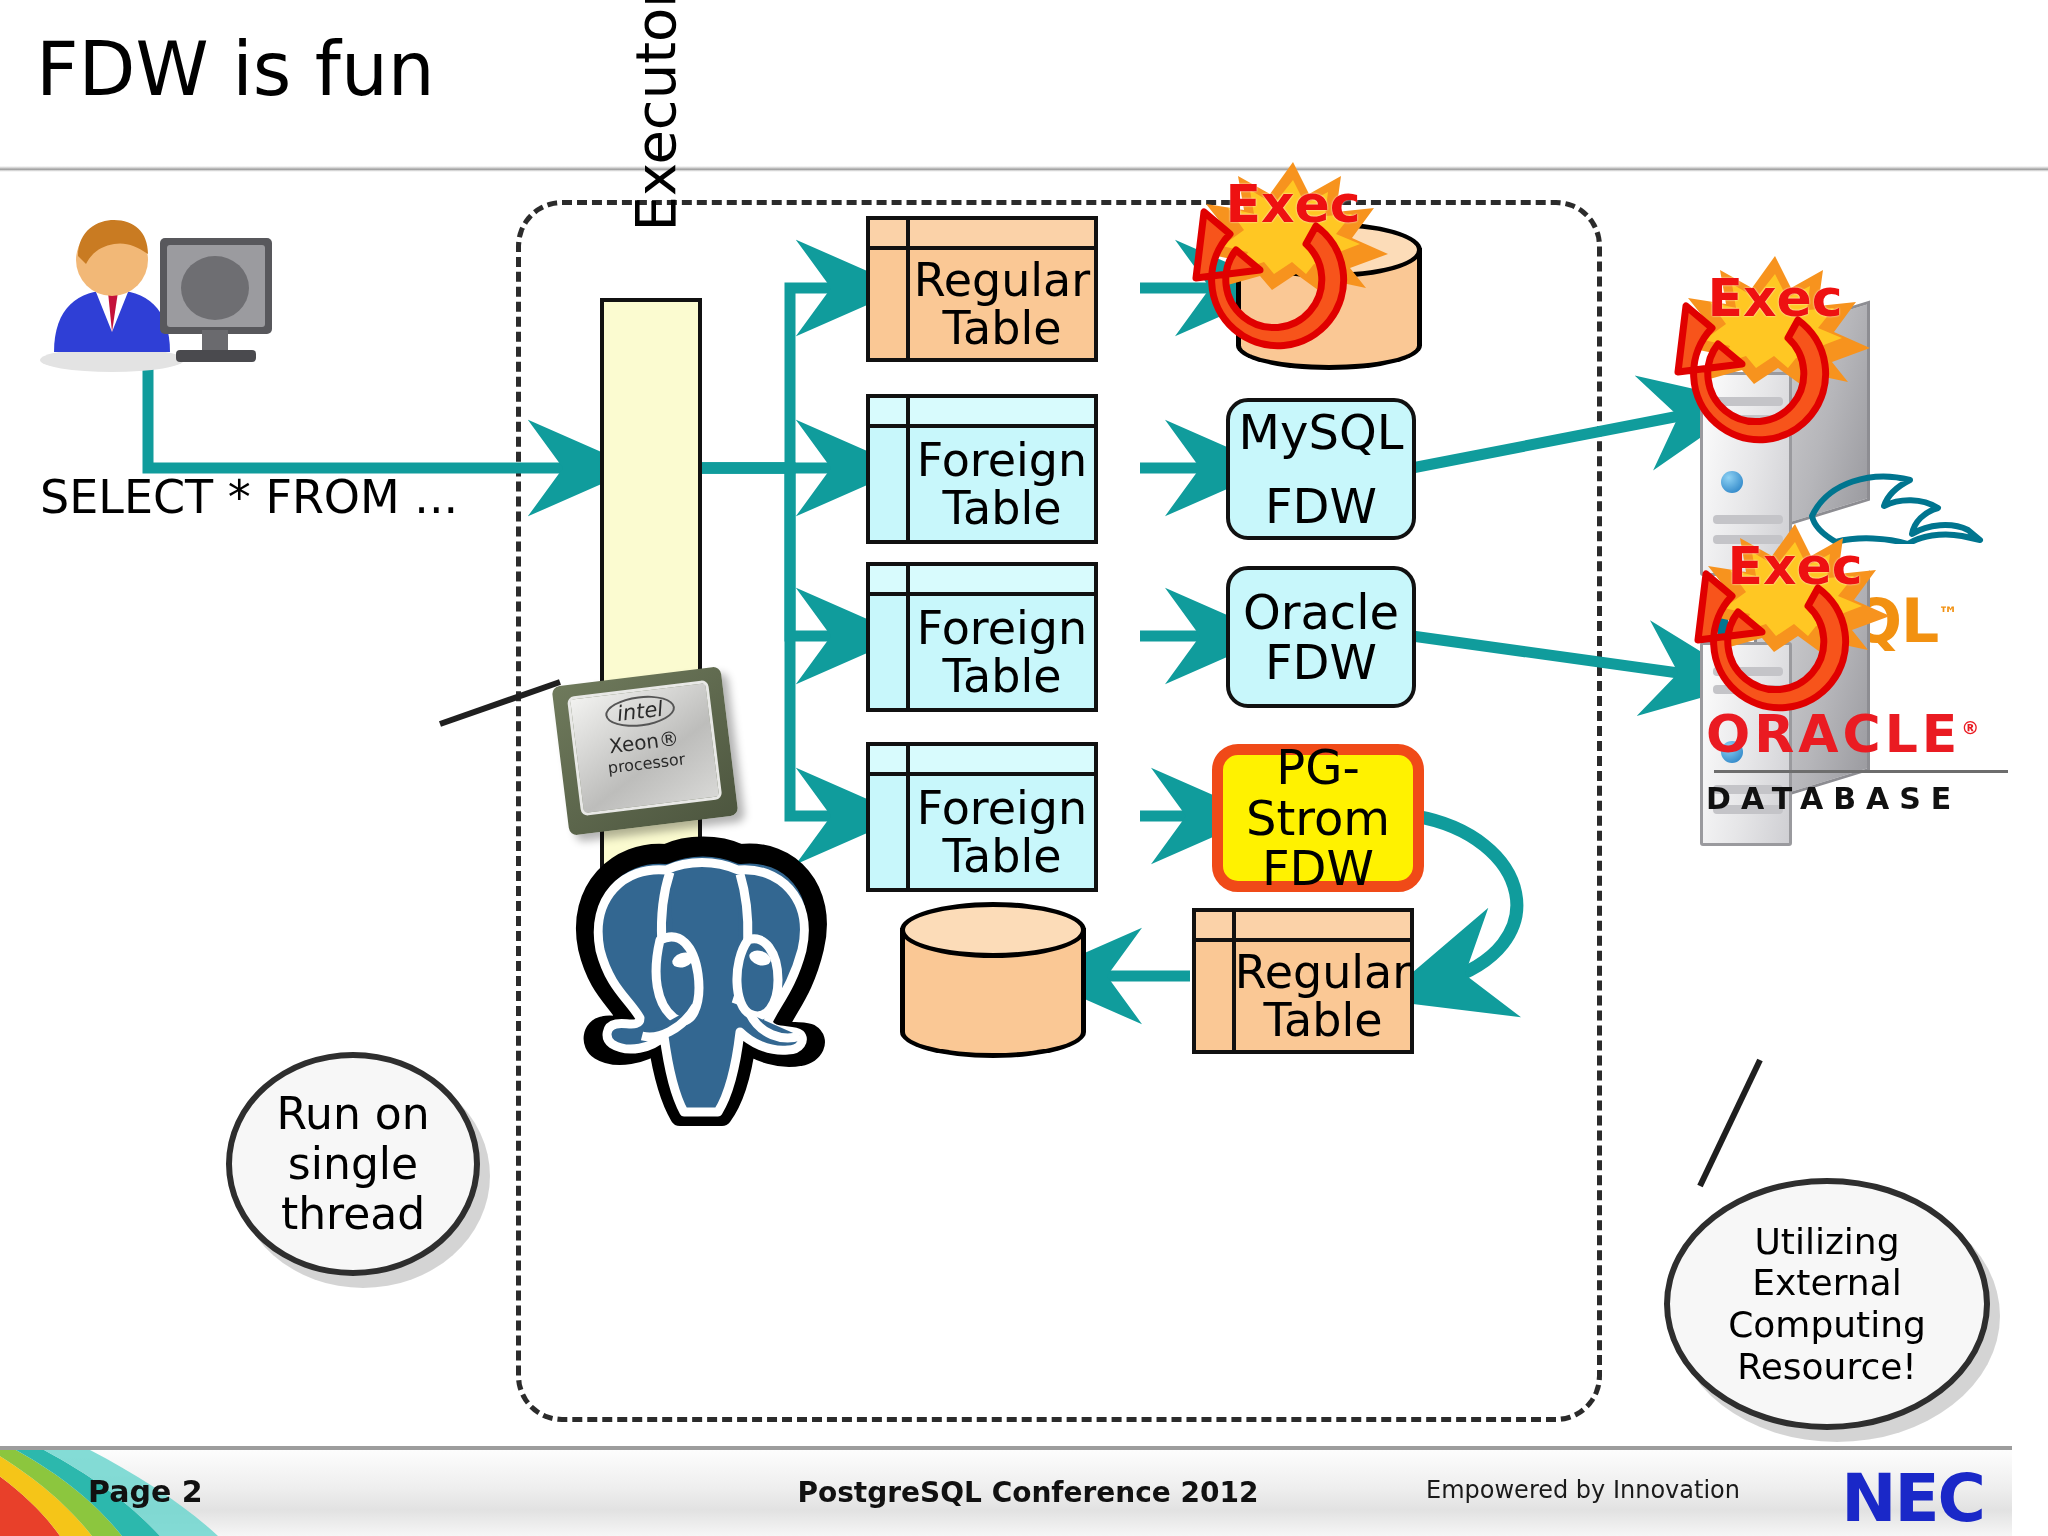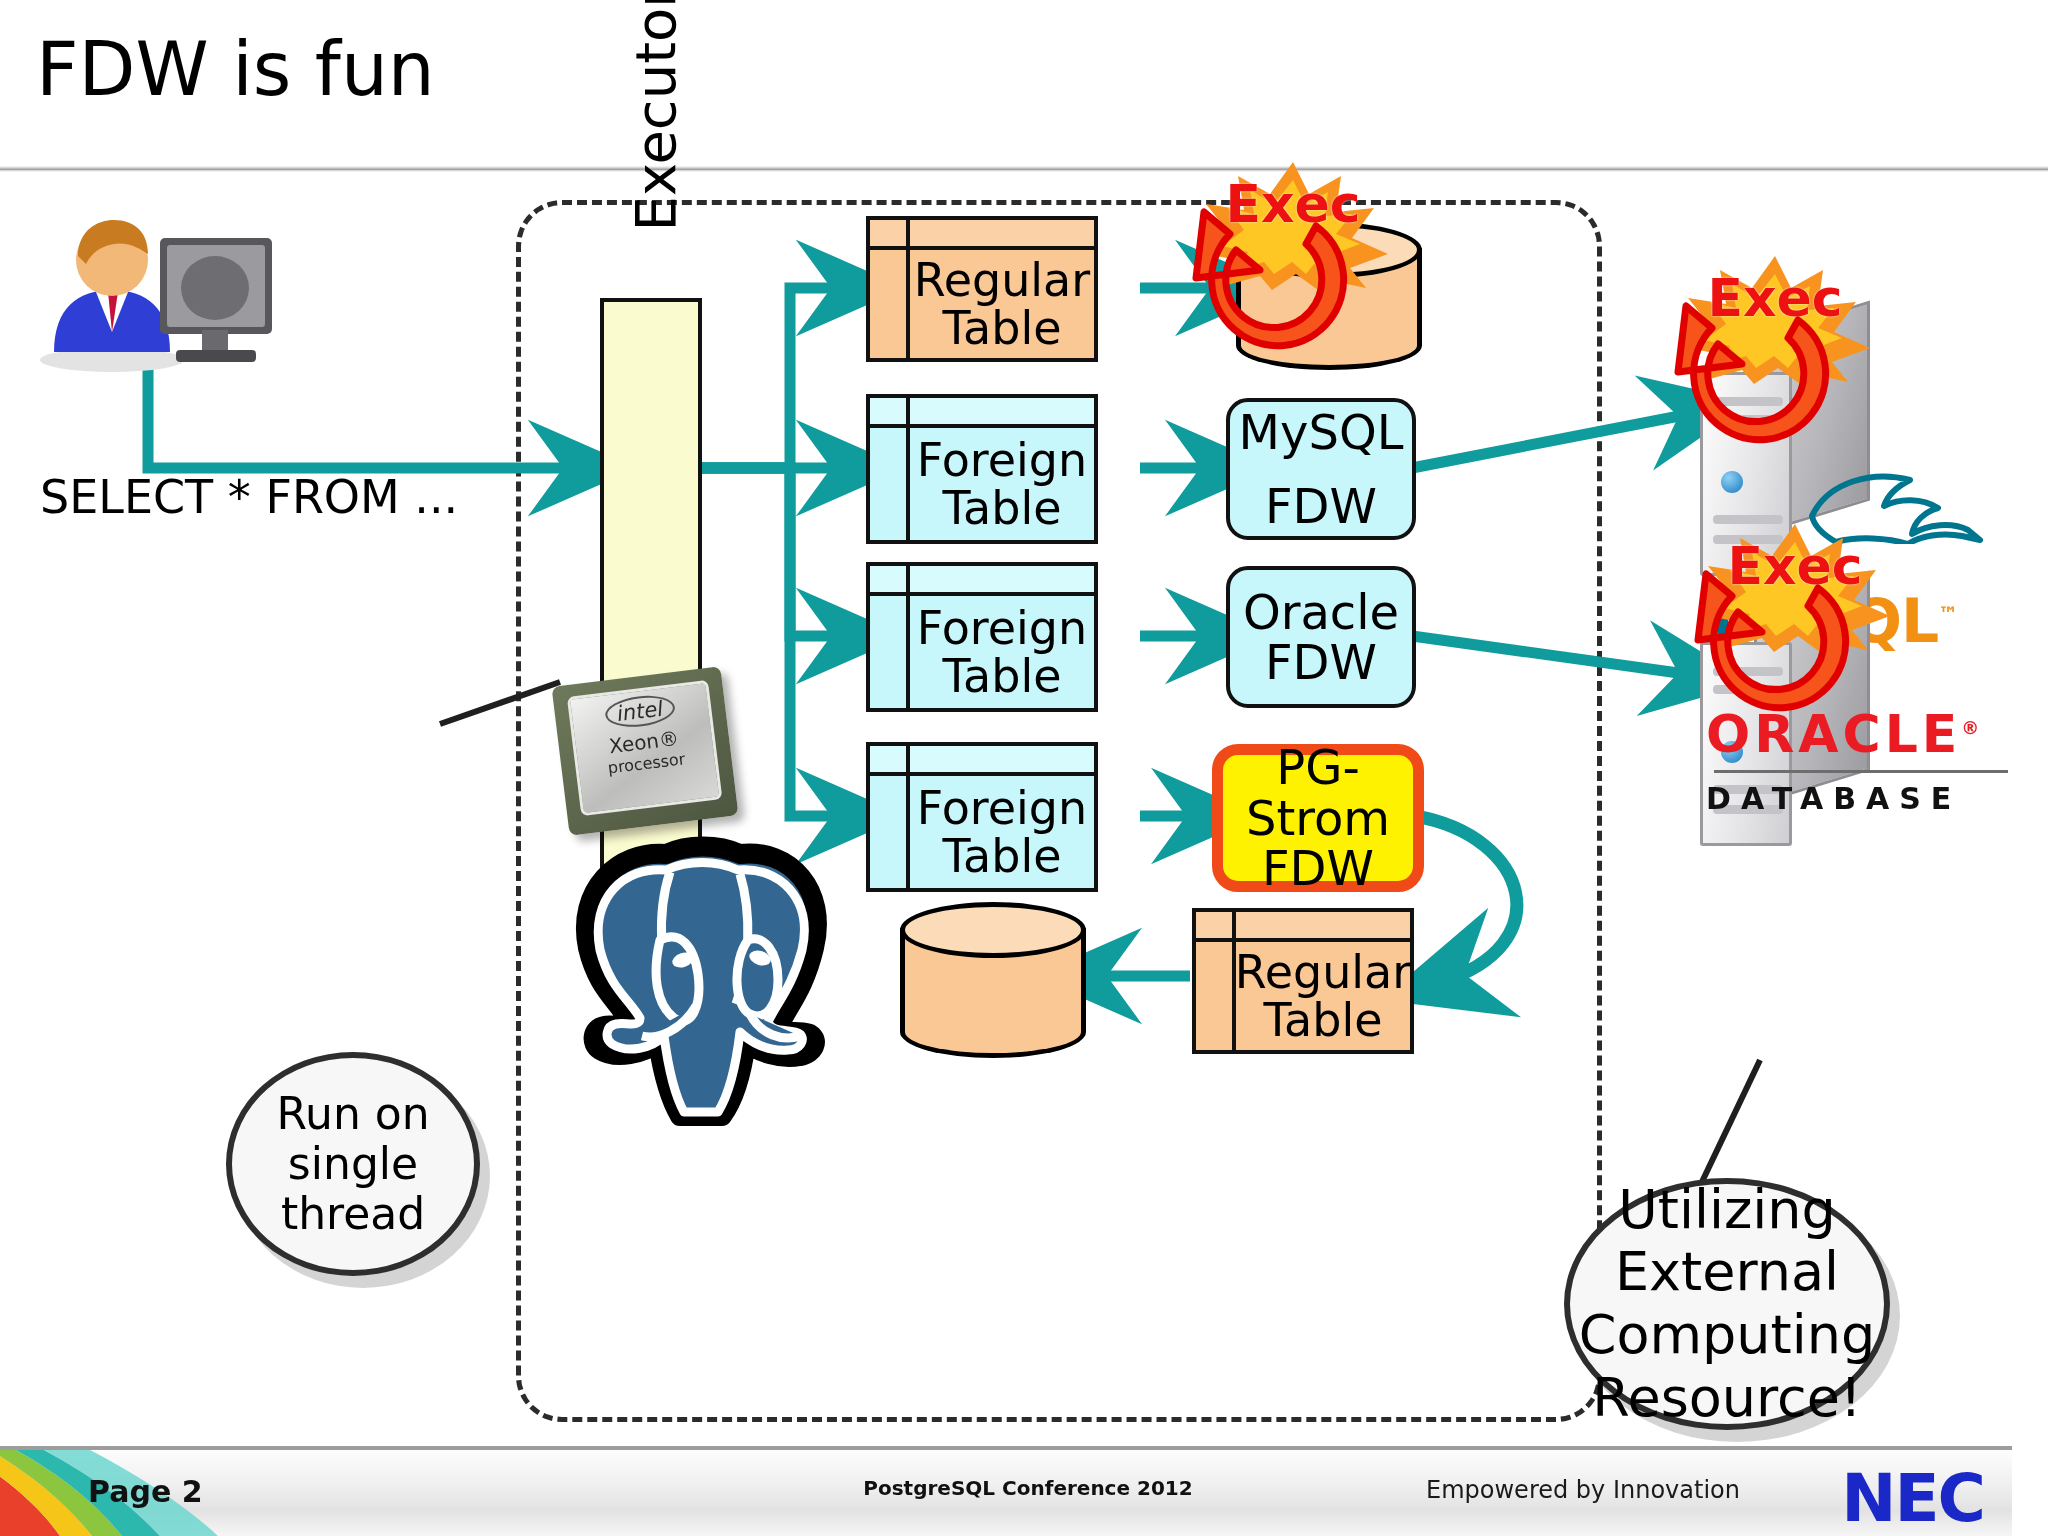--- a/index.html
+++ b/index.html
@@ -149,21 +149,21 @@
 
   
   .pgele{position:absolute;}
 
   
   .footer{position:absolute;left:0;top:1446px;width:2012px;height:90px;
     background:linear-gradient(to bottom,#fdfdfd 0%,#eeeeee 45%,#e2e2e2 70%,#f6f6f6 100%);
     border-top:4px solid #9d9d9d;box-sizing:border-box;}
   .footer .bands{position:absolute;left:0;top:0;width:230px;height:86px;overflow:hidden;}
   .footer .page{position:absolute;left:88px;top:24px;font-size:30px;font-weight:700;color:#111;}
-  .footer .conf{position:absolute;left:0;right:0;top:26px;text-align:center;font-size:20px;font-weight:700;color:#111;padding-left:44px;}
+  .footer .conf{position:absolute;left:0;right:0;top:26px;text-align:center;font-size:28px;font-weight:700;color:#111;padding-left:44px;}
   .footer .empow{position:absolute;right:272px;top:26px;font-size:24px;color:#1a1a1a;}
   .footer .nec{position:absolute;right:28px;top:10px;font-size:66px;font-weight:700;color:#1a28c8;letter-spacing:-2px;font-family:"DejaVu Sans","Liberation Sans",sans-serif;}
 </style>
 </head>
 <body>
 
 <div class="slide">
 
   <div class="title">FDW is fun</div>
   <div class="title-rule"></div>
@@ -402,21 +402,21 @@
       <svg class="burst" viewBox="0 0 230 130">
         <polygon fill="#f7931e" points="115,2 131,34 163,16 158,52 196,48 174,78 210,94 172,108 188,128 150,120 140,130 118,114 94,130 82,116 46,126 58,100 20,92 52,74 28,44 66,50 60,16 92,34"></polygon>
         <polygon fill="#ffc723" points="115,20 127,44 150,32 147,56 174,54 158,74 182,84 156,94 164,110 136,104 128,114 114,102 96,114 86,102 62,110 70,92 44,86 66,70 50,48 76,54 72,30 96,44"></polygon>
       </svg>
       <div class="word">Exec</div>
       <svg class="loop" viewBox="0 0 210 150">
         <path d="M142,22 A66,66 0 1 1 56,30 L30,8 L22,74 L86,66 L62,46 A48,48 0 1 0 132,40 Z" fill="#f7541b" stroke="#e00000" stroke-width="7" stroke-linejoin="round"></path>
       </svg>
     </div>
 
-    <div class="callout" style="left:1564px;top:1002px;width:326px;height:252px;font-size:54px;line-height:1.16;">
+    <div class="callout" style="left:1664px;top:1002px;width:326px;height:252px;font-size:36px;line-height:1.16;">
       <span>Utilizing</span>
       <span>External</span>
       <span>Computing</span>
       <span>Resource!</span>
     </div>
 
   </div>
 
   <div class="footer">
     <svg class="bands" viewBox="0 0 230 86">

